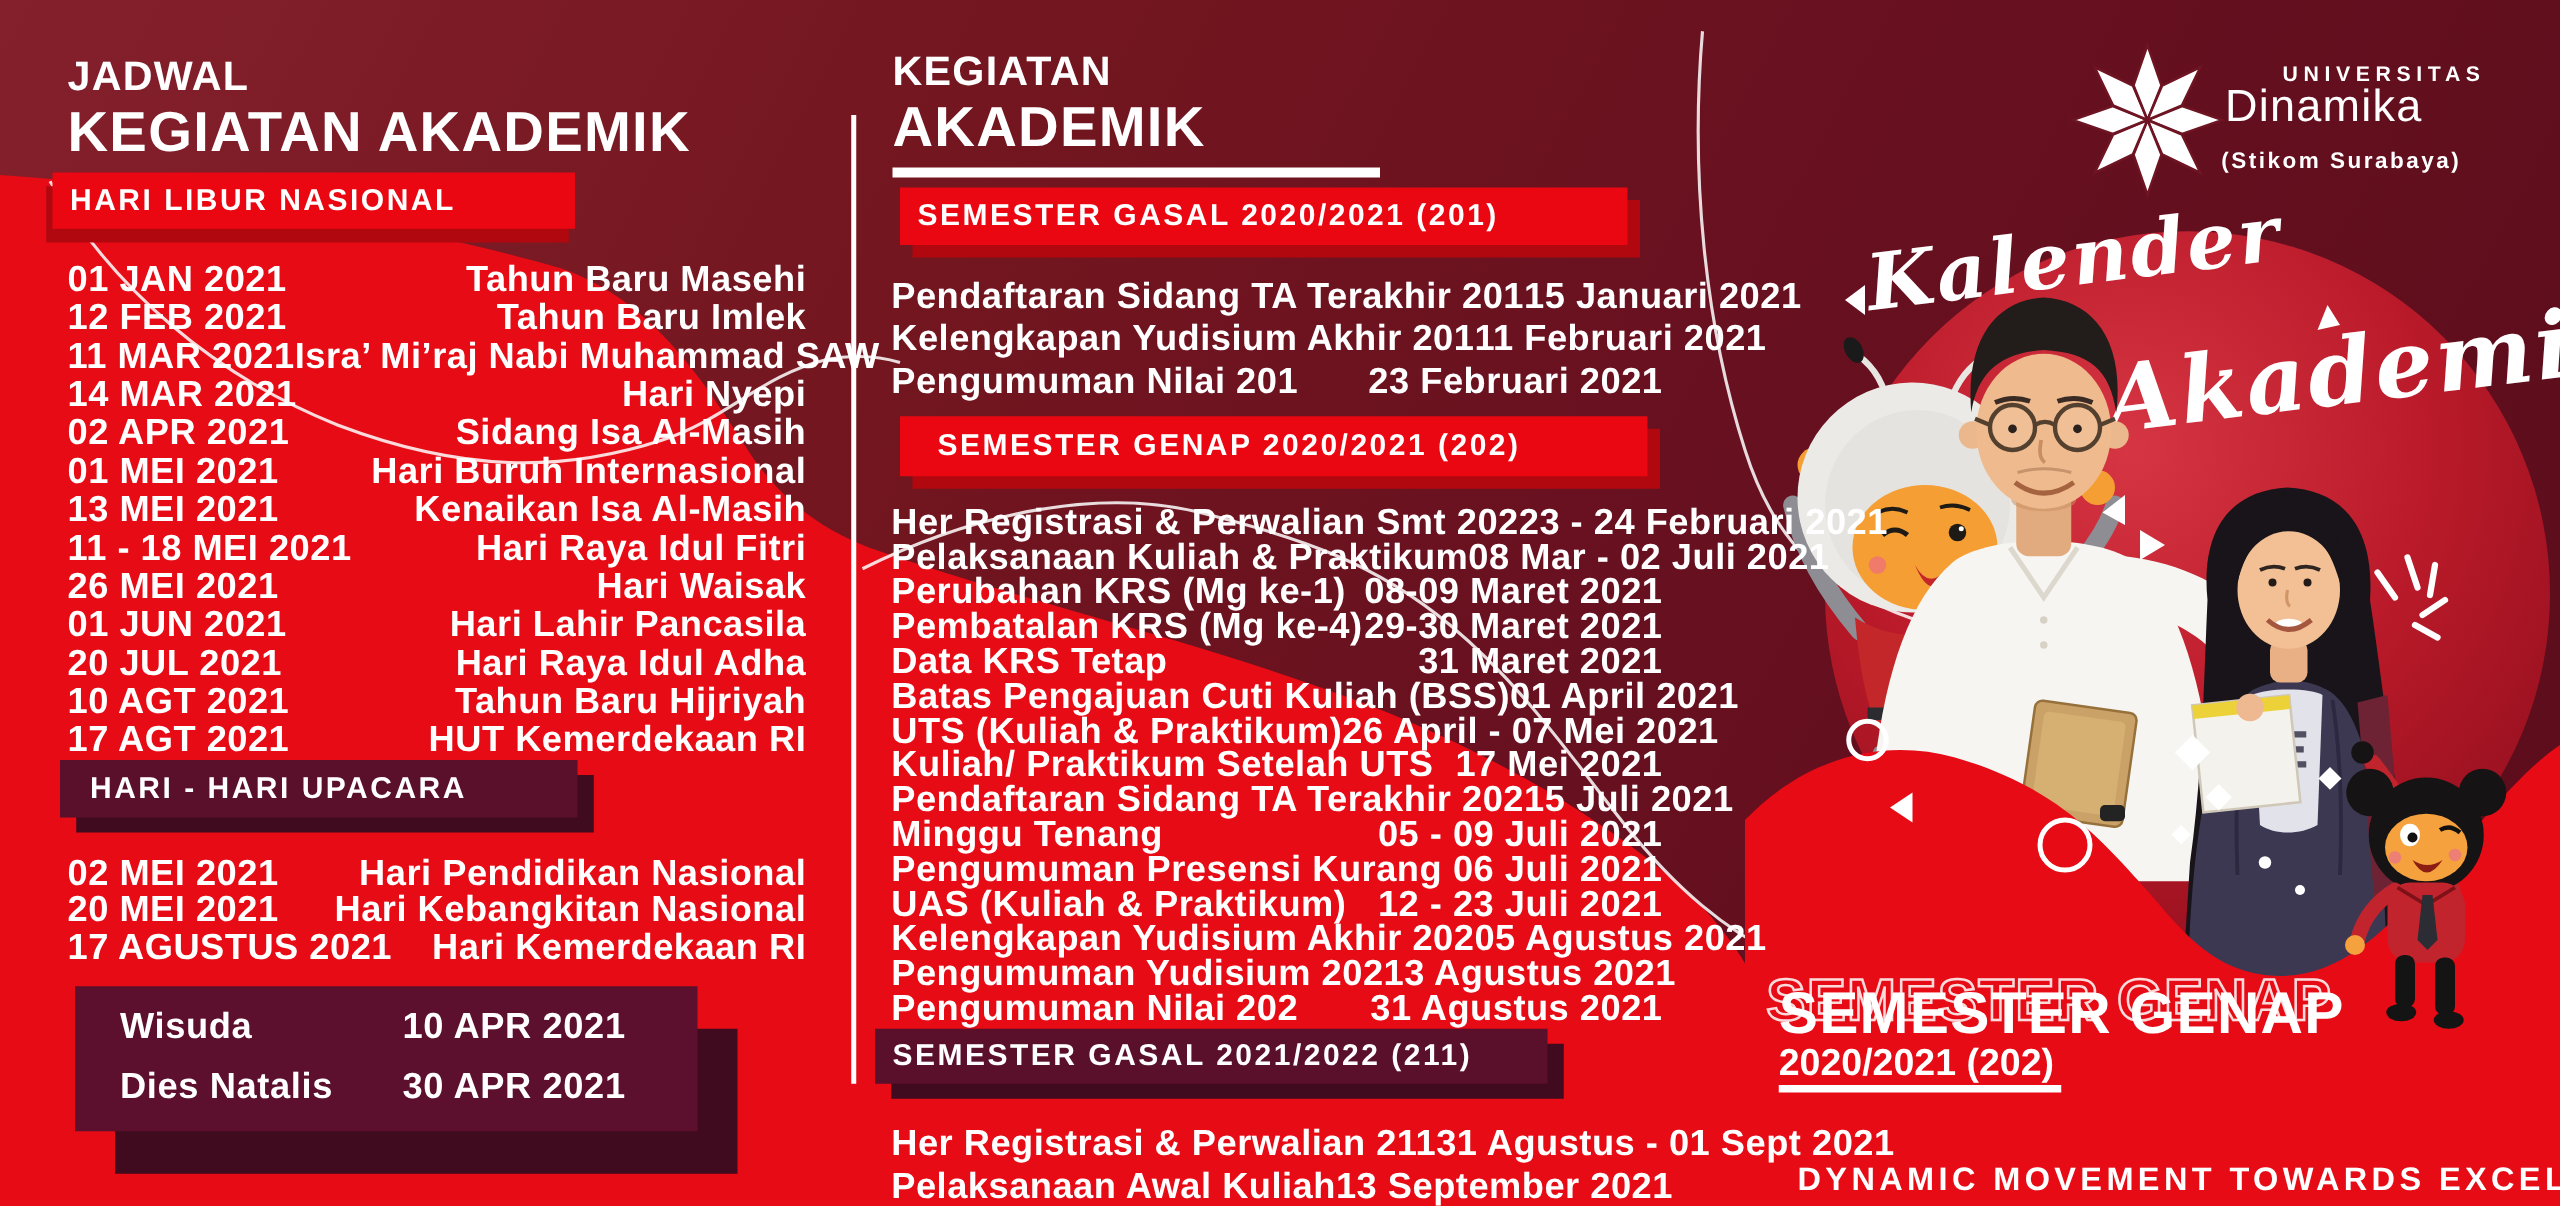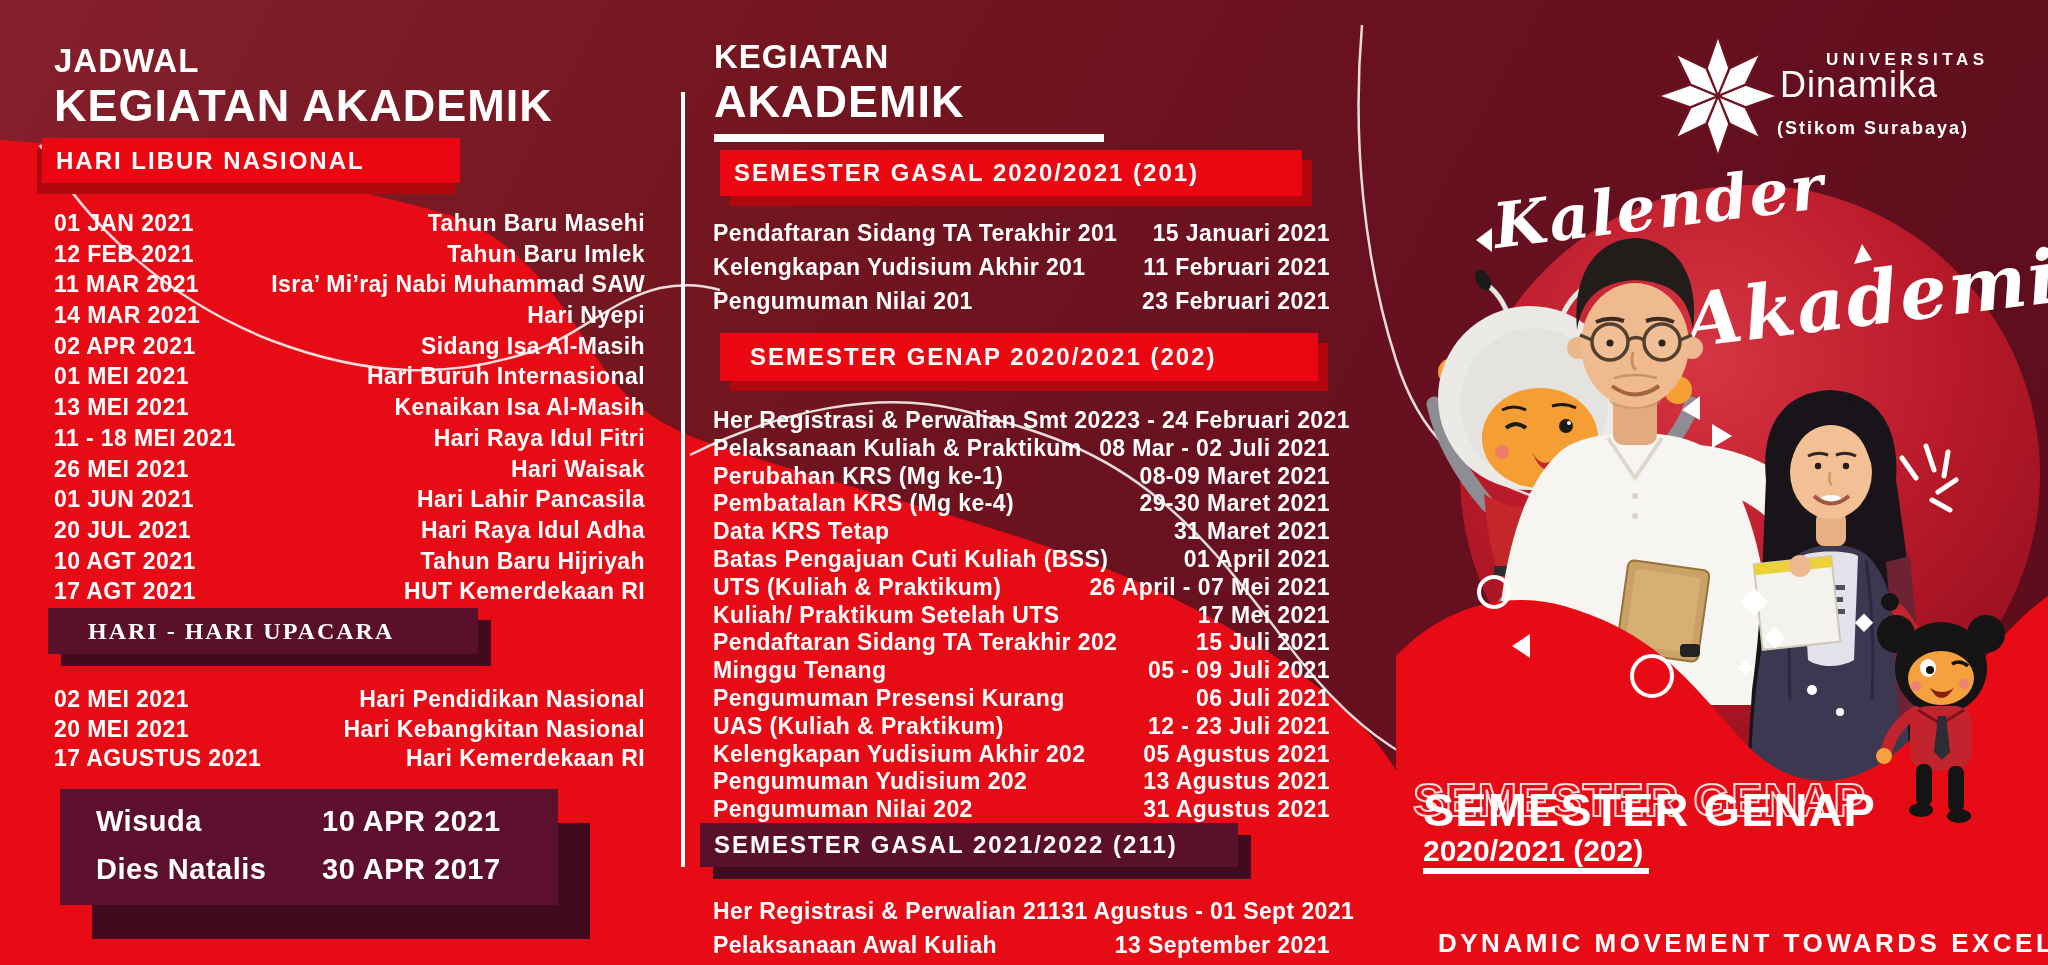--- a/index.html
+++ b/index.html
@@ -17,22 +17,22 @@
 
   
   .banner{display:flex;align-items:center;font-weight:bold;z-index:3;}
   .banner-red{background:#ea0712;box-shadow:10px 10px 0 #b10810;}
   .banner-red-l{background:#ea0712;box-shadow:-5px 11px 0 #b10810;}
   .banner-plum{background:#5a0f2b;box-shadow:13px 12px 0 #400a1f;}
   .banner .txt{font-size:24px;letter-spacing:2px;}
 
   
   .rows{z-index:3;}
-  .row{display:flex;justify-content:space-between;align-items:flex-start;
-       font-size:23px;font-weight:bold;letter-spacing:.4px;white-space:nowrap;}
+  .row{display:flex;justify-content:space-between;align-items:flex-end;
+       font-size:29px;font-weight:bold;letter-spacing:.4px;white-space:nowrap;}
   .rows-holiday .row{height:30.7px;}
   .rows-ceremony .row{height:29.6px;}
   .rows-201 .row{height:34px;}
   .rows-202 .row{height:27.8px;}
   .rows-211 .row{height:34px;}
 
   
   .wisuda{background:#5c102d;box-shadow:32px 34px 0 #400a1f;z-index:3;margin-left:20px;}
   .wisuda .wrow{position:absolute;left:36px;width:430px;display:flex;
                 font-size:29px;font-weight:bold;letter-spacing:.5px;}
@@ -308,21 +308,21 @@
         <span>10 AGT 2021</span>
         <span>Tahun Baru Hijriyah</span>
       </div>
 
       <div class="row">
         <span>17 AGT 2021</span>
         <span>HUT Kemerdekaan RI</span>
       </div>
     </div>
 
-  <div class="abs banner banner-plum" style="left:48px;top:608px;width:390px;height:46px;padding-left:40px;font-family:Liberation Serif, serif;">
+  <div class="abs banner banner-plum" style="left:48px;top:608px;width:390px;height:46px;padding-left:24px;">
     <span class="txt">HARI - HARI UPACARA</span>
   </div>
 
   <div class="abs rows rows-ceremony" style="left:54px;top:686px;width:591px;">
 
       <div class="row">
         <span>02 MEI 2021</span>
         <span>Hari Pendidikan Nasional</span>
       </div>
 
@@ -337,21 +337,21 @@
       </div>
     </div>
 
   <div class="abs wisuda" style="left:40px;top:789px;width:498px;height:116px;">
     <div class="wrow" style="top:16px;">
       <span class="wlabel">Wisuda</span>
       <span>10 APR 2021</span>
     </div>
     <div class="wrow" style="top:64px;">
       <span class="wlabel">Dies Natalis</span>
-      <span>30 APR 2017</span>
+      <span>30 APR 2021</span>
     </div>
   </div>
 
   <div class="abs divider" style="left:681px;top:92px;width:4px;height:775px;"></div>
 
   <div class="abs title-sm z3" style="left:714px;top:38px;">KEGIATAN</div>
   <div class="abs title-lg z3" style="left:714px;top:76px;">AKADEMIK</div>
   <div class="abs rule z3" style="left:714px;top:134px;width:390px;height:8px;"></div>
 
   <div class="abs banner banner-red" style="left:720px;top:150px;width:568px;height:46px;padding-left:14px;">

